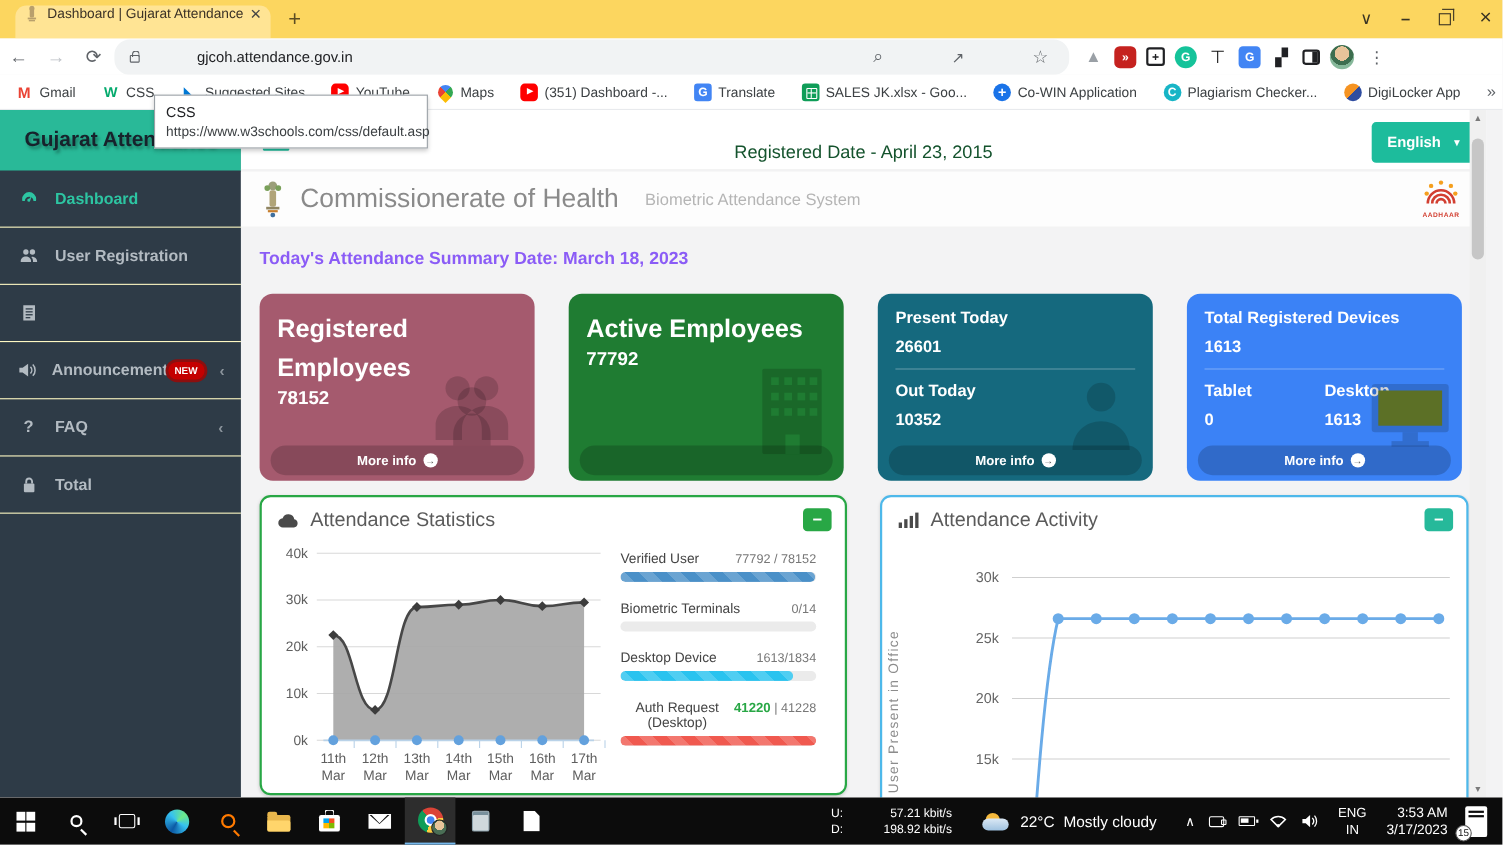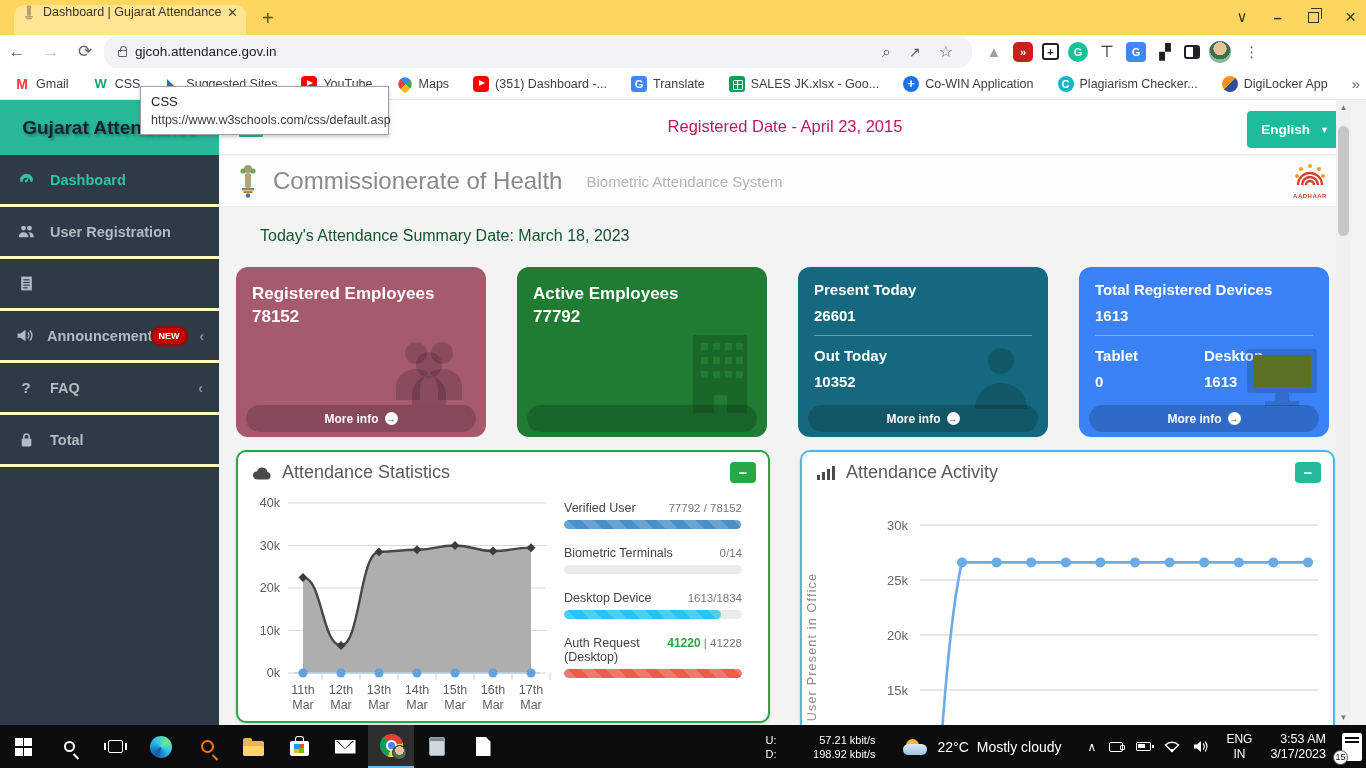--- a/index.html
+++ b/index.html
@@ -12,21 +12,21 @@
   .tab-title { font-size:12.5px; color:#3c3226; white-space:nowrap; overflow:hidden; flex:1; }
   .tab-close { font-size:13px; color:#444; margin-left:6px; cursor:default; }
   .newtab-btn { position:absolute; left:262px; top:8px; font-size:20px; color:#5c4d23; line-height:20px; }
   .win-controls { position:absolute; right:10px; top:6px; display:flex; gap:26px; align-items:center; color:#3a3423; }
   .win-controls span { font-size:15px; }
   .wc-restore { width:11px; height:11px; border:1.5px solid #3a3423; position:relative; }
   .wc-restore::before { content:""; position:absolute; left:2px; top:-5px; width:10px; height:10px; border-top:1.5px solid #3a3423; border-right:1.5px solid #3a3423; }
 
   .toolbar { position:absolute; left:0; top:35px; width:1366px; height:33px; background:#ffffff; display:flex; align-items:center; }
   .nav-ic { font-size:17px; color:#5f6368; width:34px; text-align:center; }
-  .omnibox { width:868px; height:27px; background:#f1f3f4; border-radius:14px; display:flex; align-items:center; padding:16px 10px; margin-left:2px; }
+  .omnibox { width:868px; height:27px; background:#f1f3f4; border-radius:14px; display:flex; align-items:center; padding:16px 10px; margin-left:2px;gap:44px; }
   .lock-ic { width:9px; height:7px; border:1.4px solid #5f6368; border-radius:1px; position:relative; margin:3px 8px 0 4px; }
   .lock-ic::before { content:""; position:absolute; left:1px; top:-5px; width:5px; height:5px; border:1.4px solid #5f6368; border-bottom:none; border-radius:4px 4px 0 0; }
   .url-text { font-size:13.5px; color:#202124; flex:1; }
   .omni-ic { font-size:14px; color:#5f6368; margin:0 9px; }
   .ext-row { display:flex; align-items:center; gap:9px; margin-left:12px; }
   .ext { width:20px; height:20px; display:flex; align-items:center; justify-content:center; font-size:11px; border-radius:4px; }
   .ext-a { color:#9aa0a6; font-weight:bold; font-size:15px; }
   .ext-ff { background:#c5221f; color:#fff; border-radius:5px; font-weight:bold; }
   .ext-cap { border:2px solid #202124; border-radius:3px; color:#202124; font-weight:bold; width:17px; height:17px; }
   .ext-gram { background:#15c39a; color:#fff; border-radius:50%; font-weight:bold; }
@@ -57,49 +57,49 @@
 
   .bm-tooltip { position:absolute; left:140px; top:86px; width:249px; background:#ffffff; border:1px solid #9aa0a6; box-shadow:0 2px 4px rgba(0,0,0,.2); padding:7px 10px; z-index:60; }
   .bm-tooltip .tt-title { font-size:13px; color:#202124; margin-bottom:4px; }
   .bm-tooltip .tt-url { font-size:12.5px; color:#3c4043; }
 
   
   .page { position:absolute; left:0; top:100px; width:1366px; height:625px; overflow:hidden; background:#f3f3f4; }
 
   .sidebar { position:absolute; left:0; top:0; width:219px; height:625px; background:#2e3b47; }
   .brand { height:55px; background:#29b998; display:flex; align-items:center; justify-content:center; font-size:19px; font-weight:bold; color:#17222c; text-shadow:2px 2px 3px rgba(0,0,0,.35); }
-  .side-item { display:flex; align-items:center; padding:0 16px; height:52px; border-bottom:3px solid #fef9c3; color:#b3bbc2; font-size:14.5px; font-weight:bold; cursor:pointer; }
+  .side-item { display:flex; align-items:center; padding:0 16px; height:52px; border-bottom:1px solid #fef9c3; color:#b3bbc2; font-size:14.5px; font-weight:bold; cursor:pointer; }
   .side-item.active { color:#2dc5a2; }
   .si-icon { width:20px; height:20px; margin-right:14px; display:flex; align-items:center; justify-content:center; font-size:15px; }
   .si-icon svg { width:17px; height:17px; fill:currentColor; }
   .si-label { flex:1; }
   .si-badge { background:#c40000; color:#fff; font-size:9px; font-weight:bold; padding:3px 6px; border-radius:8px; box-shadow:0 0 0 2.5px #8c0f0f; margin-right:14px; }
   .si-chevron { color:#8b949c; font-size:14px; }
 
   .main-col { position:absolute; left:219px; top:0; width:1132px; height:625px; }
   .topnav { position:absolute; left:0; top:0; width:1132px; height:55px; background:#fff; border-bottom:1px solid #ececec; }
   .hamburger { position:absolute; left:20px; top:20px; width:24px; cursor:pointer; }
   .hamburger div { height:3px; background:#1dbc9c; margin-bottom:4px; border-radius:1px; }
-  .reg-date { position:absolute; left:0; right:0; top:17px; text-align:center; font-size:16.5px; color:#be185d; }
+  .reg-date { position:absolute; left:0; right:0; top:30px; text-align:center; font-size:16.5px; color:#14532d; }
   .lang-btn { position:absolute; right:8px; top:11px; width:96px; height:37px; background:#1dbc9c; border-radius:4px; color:#fff; font-size:13.5px; font-weight:bold; display:flex; align-items:center; justify-content:center; gap:10px; cursor:pointer; }
   .lang-btn .caret { font-size:9px; }
 
   .masthead { position:absolute; left:0; top:56px; width:1132px; height:51px; background:#fdfdfd; border-bottom:1px solid #f0f0f0; display:flex; align-items:center; padding:0 18px; }
   .emblem { width:22px; height:34px; margin-right:14px; }
   .mast-title { font-size:24px; color:#8a8a8a; margin-right:24px; }
   .mast-sub { font-size:15px; color:#b5b5b5; }
   .aadhaar { margin-left:auto; width:46px; text-align:center; }
   .aadhaar-label { font-size:6px; font-weight:bold; color:#d23f31; letter-spacing:.5px; }
 
   .content { position:absolute; left:0; top:107px; width:1132px; height:518px; padding:20px 16px 0 17px; }
-  .summary-heading { font-size:16px; font-weight:normal; color:#14532d; margin-bottom:22px;margin-left:24px; }
+  .summary-heading { font-size:16px; font-weight:bold; color:#8b5cf6; margin-bottom:22px; }
 
   .cards { display:flex; gap:31px; }
   .card { position:relative; width:250px; height:170px; border-radius:12px; color:#fff; padding:14px 16px; overflow:hidden; }
-  .card-title { font-size:17px; font-weight:bold; line-height:1.55; }
+  .card-title { font-size:23px; font-weight:bold; line-height:1.55; }
   .card-value { font-size:17px; font-weight:bold; }
   .card-sm-title { font-size:15px; font-weight:bold; margin-bottom:9px; }
   .card-sm-value { font-size:15px; font-weight:bold; }
   .card-hr { border:none; border-top:1px solid rgba(255,255,255,.35); margin:11px 0; }
   .card-cols { display:flex; }
   .card-col { width:50%; }
   .more-info { position:absolute; left:10px; right:10px; bottom:5px; height:27px; background:rgba(0,0,0,.18); border-radius:14px; display:flex; align-items:center; justify-content:center; gap:6px; font-size:12px; font-weight:bold; color:#fff; cursor:pointer; }
   .mi-circle { width:13px; height:13px; border-radius:50%; background:#fff; color:#555; font-size:9px; display:inline-flex; align-items:center; justify-content:center; font-weight:bold; }
   .watermark { position:absolute; fill:rgba(0,0,0,.16); }
 
@@ -109,21 +109,21 @@
   .panel-activity { width:535px; height:400px; border:2px solid #4db8ea; }
   .panel-head { display:flex; align-items:center; padding:10px 12px 4px 14px; }
   .panel-title { font-size:18px; color:#5a5a5a; margin-left:10px; flex:1; }
   .ph-icon svg { width:20px; height:18px; fill:#4a4a4a; }
   .collapse-btn { width:26px; height:21px; border-radius:4px; color:#fff; font-size:15px; font-weight:bold; display:flex; align-items:center; justify-content:center; line-height:0; cursor:pointer; }
   .cb-green { background:#28a745; }
   .cb-teal { background:#26b99a; }
   .panel-body { display:flex; }
 
   .prog-col { width:196px; padding:14px 14px 0 4px; }
-  .prog-row { margin-bottom:17px; }
+  .prog-row { margin-bottom:17px;text-align:center; }
   .prog-top { display:flex; justify-content:space-between; align-items:baseline; margin-bottom:5px; }
   .prog-label { font-size:12.5px; color:#444; }
   .prog-val { font-size:11.5px; color:#777; white-space:nowrap; }
   .prog-val b { color:#28a745; font-size:12px; }
   .prog-track { height:9px; background:#ebebeb; border-radius:5px; overflow:hidden; }
   .prog-fill { height:100%; border-radius:5px; }
   .striped { background-image:repeating-linear-gradient(45deg, rgba(255,255,255,.18) 0 9px, transparent 9px 18px); }
 
   
   .pg-scroll { position:absolute; right:0; top:0; width:15px; height:625px; background:#f0f0f0; }
@@ -171,21 +171,21 @@
   .cloud::before { content:""; position:absolute; left:3px; top:0; width:13px; height:13px; border-radius:50%; background:#f5b93c; }
   .cloud::after { content:""; position:absolute; left:0; bottom:0; width:24px; height:11px; border-radius:8px; background:linear-gradient(#dce9f5,#9fc2e0); }
   .tray { display:flex; align-items:center; gap:13px; margin-right:10px; font-size:13px; }
   .tray-mon { width:14px; height:10px; border:1.5px solid #fff; border-radius:2px; position:relative; }
   .tray-mon::after { content:""; position:absolute; right:-3px; top:2px; width:3px; height:3px; border:1px solid #fff; border-radius:1px; }
   .tray-batt { width:15px; height:9px; border:1.5px solid #fff; border-radius:1px; position:relative; }
   .tray-batt::before { content:""; position:absolute; left:1px; top:1px; width:7px; height:4px; background:#fff; }
   .tray-batt::after { content:""; position:absolute; right:-3.5px; top:2px; width:2px; height:3px; background:#fff; }
   .lang-ind { font-size:12px; text-align:center; line-height:15px; margin:0 8px; }
   .clock { font-size:12.5px; text-align:right; line-height:15px; margin:0 10px; }
-  .notif { position:relative; width:20px; height:28px; background:#fff; border-radius:2px; margin:0 4px 0 6px; }
+  .notif { position:relative; width:20px; height:28px; background:#fff; border-radius:2px; margin:0 14px 0 6px; }
   .notif::before { content:""; position:absolute; left:3px; top:4px; width:14px; height:2px; background:#0c0c0c; box-shadow:0 4px 0 #0c0c0c; }
   .notif-badge { position:absolute; left:-9px; bottom:-4px; width:15px; height:15px; border-radius:50%; background:#fff; border:1px solid #555; color:#111; font-size:9px; display:flex; align-items:center; justify-content:center; }
 
   svg { display:block; }
   text { font-family:"Liberation Sans", sans-serif; }
 </style>
 </head>
 <body>
 
 <div id="root">

